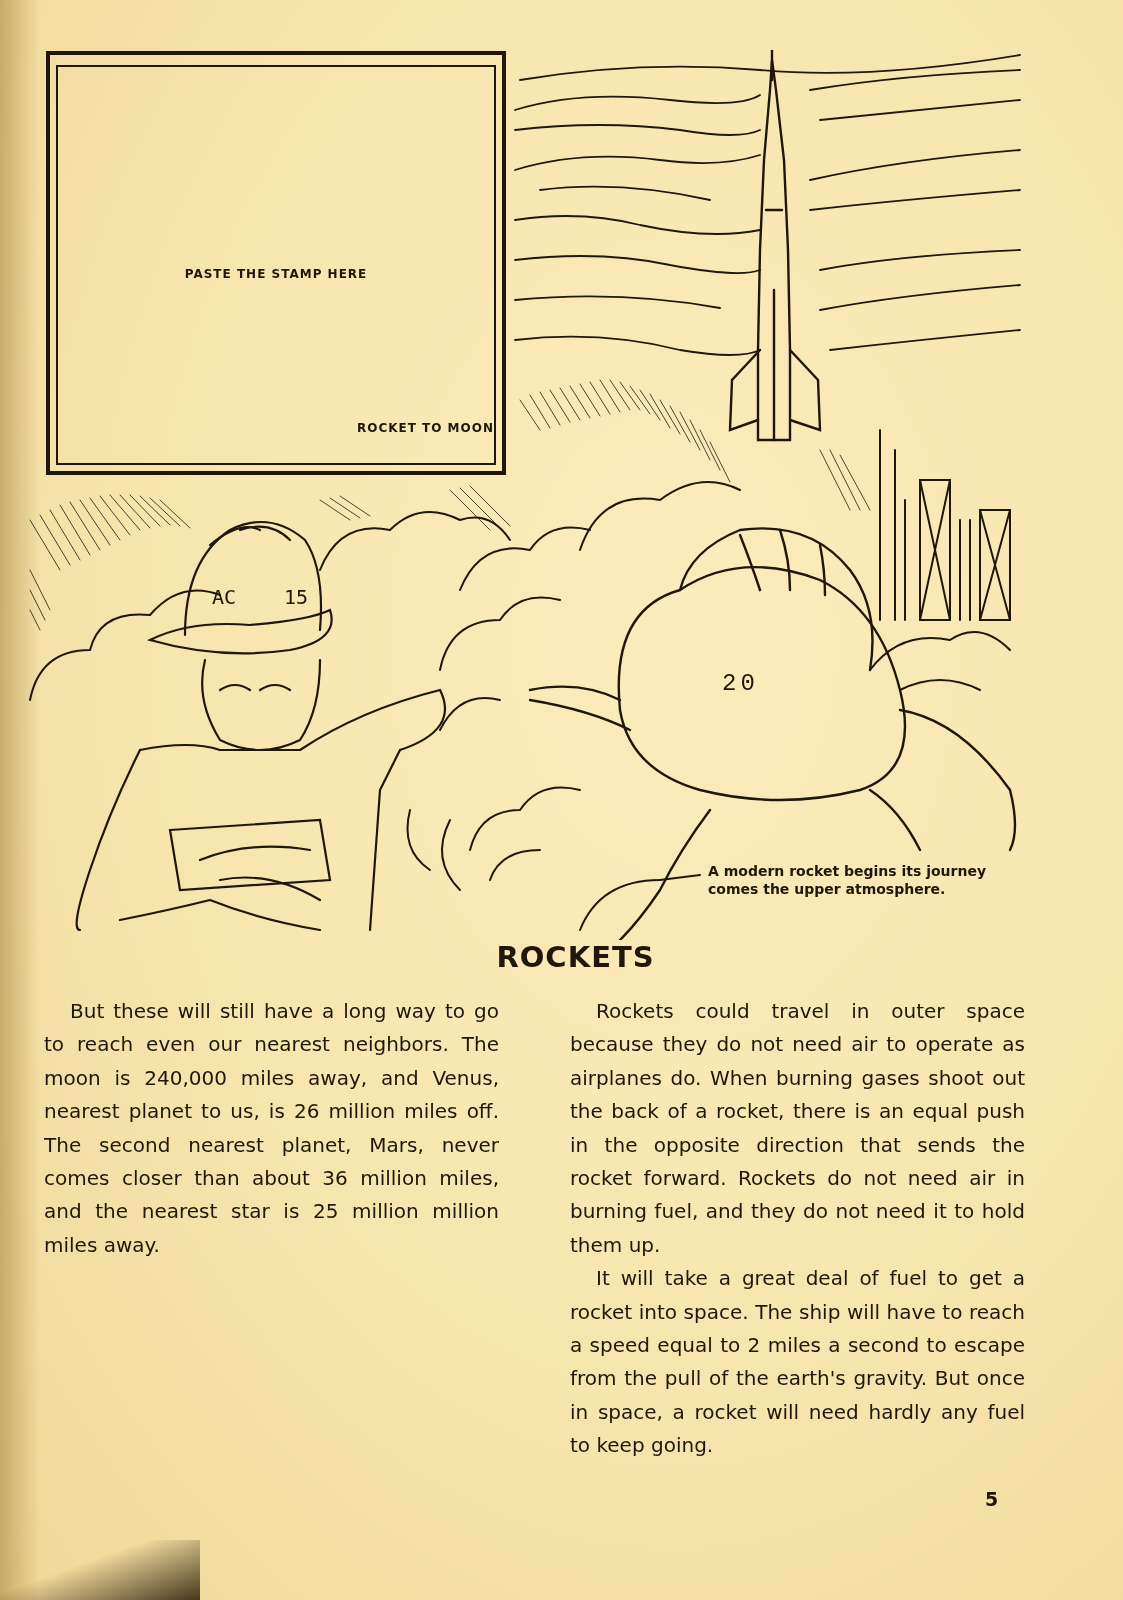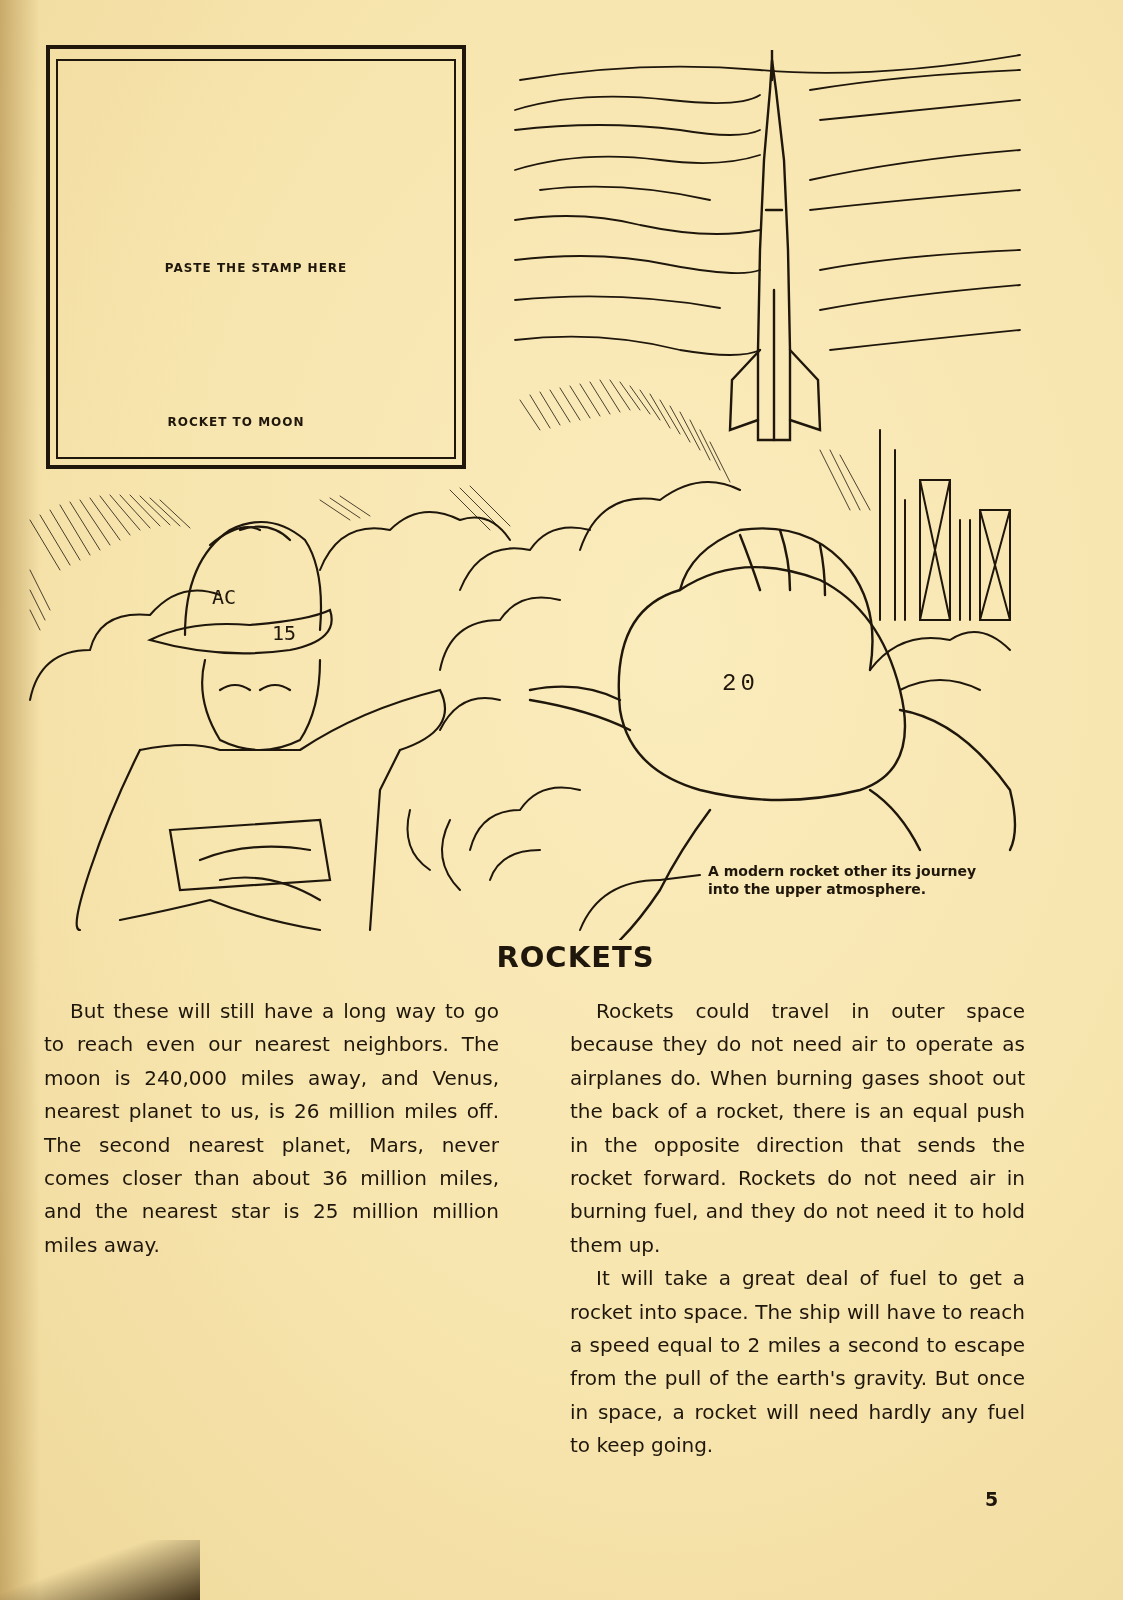--- a/index.html
+++ b/index.html
@@ -17,33 +17,33 @@
     .gutter-shadow {
       position: absolute; left: 0; top: 0; width: 40px; height: 1600px;
       background: linear-gradient(to right, rgba(150,110,40,0.45), rgba(150,110,40,0));
     }
     .bottom-shadow {
       position: absolute; left: 0; bottom: 0; width: 200px; height: 60px;
       background: linear-gradient(160deg, rgba(0,0,0,0) 40%, rgba(40,25,5,0.85) 100%);
     }
     
     .stamp-frame {
-      position: absolute; left: 46px; top: 45px; width: 420px; height: 424px;
+      position: absolute; left: 46px; top: 51px; width: 460px; height: 424px;
       border: 4px solid #1f170c; box-sizing: border-box;
     }
     .stamp-inner {
       position: absolute; left: 6px; top: 10px; right: 6px; bottom: 6px;
       border: 2px solid #1f170c;
     }
     .stamp-text {
       position: absolute; left: 0; right: 0; text-align: center;
       font-weight: bold; font-size: 12px; letter-spacing: 1px;
     }
     .stamp-text.top { top: 200px; }
-    .stamp-text.bottom { top: 354px; left: -40px; }
+    .stamp-text.bottom { top: 354px; left: -40px; text-align: right; }
 
     
     .illustration { position: absolute; left: 20px; top: 50px; width: 1010px; height: 890px; }
     .illustration svg { position: absolute; inset: 0; }
 
     .caption {
       position: absolute; left: 708px; top: 862px; width: 300px;
       font-size: 14px; font-weight: bold; line-height: 18px;
     }
     .title {
@@ -158,25 +158,25 @@
         <path d="M510 640 Q560 630 600 650"></path>
         <path d="M510 650 Q570 660 610 680"></path>
         <path d="M880 660 Q940 670 990 740 Q1000 780 990 800"></path>
         <path d="M690 760 Q660 800 640 840 Q620 870 600 890"></path>
         <path d="M850 740 Q880 760 900 800"></path>
       </g>
 
       <path d="M640 830 L680 825" stroke-width="2"></path>
     </svg>
     <div style="position:absolute;left:192px;top:535px;font-size:20px;font-family:'DejaVu Sans Mono',monospace;">AC</div>
-    <div style="position:absolute;left:252px;top:535px;font-size:20px;font-family:'DejaVu Sans Mono',monospace;margin-top:36px;">15</div>
+    <div style="position:absolute;left:264px;top:535px;font-size:20px;font-family:'DejaVu Sans Mono',monospace;">15</div>
     <div style="position:absolute;left:702px;top:620px;font-size:24px;letter-spacing:4px;font-family:Liberation Mono, monospace;">20</div>
   </div>
 
-  <div class="caption">A modern rocket other its journey into the upper atmosphere.</div>
+  <div class="caption">A modern rocket begins its journey comes the upper atmosphere.</div>
 
   <h1 class="title" style="margin:0;">ROCKETS</h1>
 
   <div class="column left">
     <p>But these will still have a long way to go to reach even our nearest neighbors. The moon is 240,000 miles away, and Venus, nearest planet to us, is 26 million miles off. The second nearest planet, Mars, never comes closer than about 36 million miles, and the nearest star is 25 million million miles away.</p>
   </div>
 
   <div class="column right">
     <p>Rockets could travel in outer space because they do not need air to operate as airplanes do. When burning gases shoot out the back of a rocket, there is an equal push in the opposite direction that sends the rocket forward. Rockets do not need air in burning fuel, and they do not need it to hold them up.</p>
     <p>It will take a great deal of fuel to get a rocket into space. The ship will have to reach a speed equal to 2 miles a second to escape from the pull of the earth's gravity. But once in space, a rocket will need hardly any fuel to keep going.</p>

